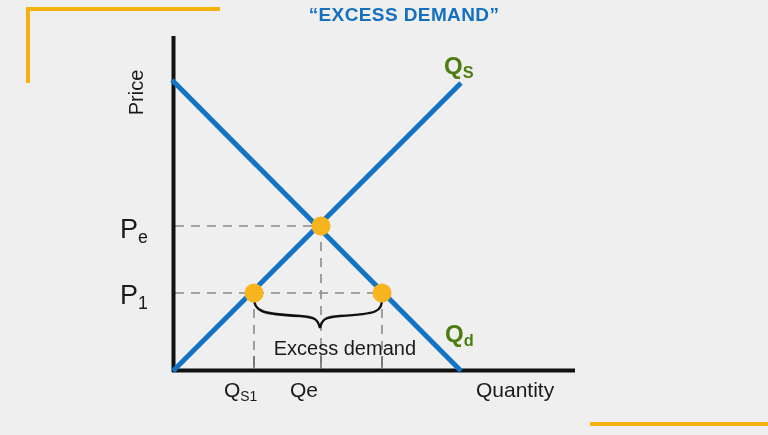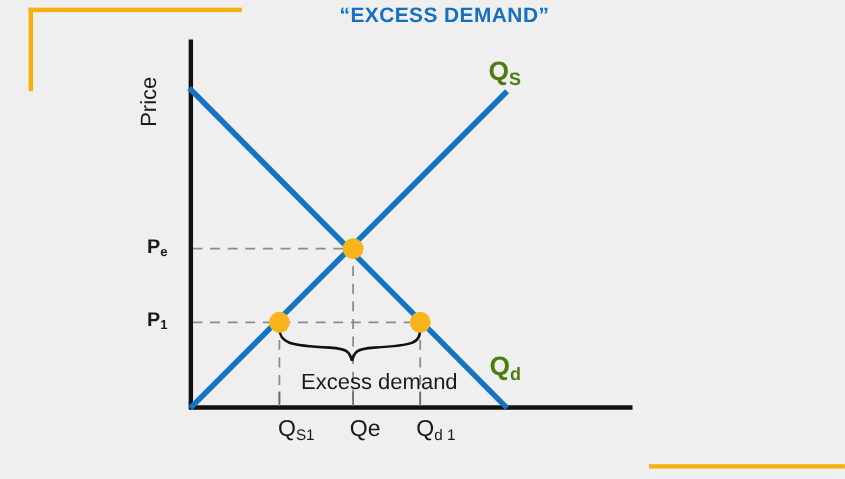--- a/index.html
+++ b/index.html
@@ -94,29 +94,28 @@
     top: 35px;
     width: 86px;
     text-align: center;
   }
   #xlabel {
     left: 456px;
     top: 378px;
     font-size: 21px;
   }
   .tick-y {
-    font-size: 18px;
-    text-align: center;
-    font-weight: bold;
+    font-size: 27px;
+    text-align: left;
   }
   #tick-pe { left: 100px; top: 214px; width: 46px; }
   #tick-p1 { left: 100px; top: 280px; width: 46px; }
   .tick-x {
     font-size: 21px;
-    text-align: right;
+    text-align: left;
   }
   #tick-qs1 { left: 204px; top: 378px; width: 62px; }
   #tick-qe  { left: 270px; top: 378px; width: 56px; }
   #tick-qd1 { left: 330px; top: 378px; width: 64px; }
   sub {
     font-size: 0.66em;
     vertical-align: baseline;
     position: relative;
     top: 0.28em;
   }
@@ -180,27 +179,27 @@
                C 302 320, 304 317, 320 316 C 357 314, 362 312, 362 298" fill="none" stroke="#111111" stroke-width="2.4" stroke-linecap="round"></path>
 
       <circle cx="301" cy="226" r="9.5" fill="#f7b41d"></circle>
       <circle cx="234" cy="293" r="9.5" fill="#f7b41d"></circle>
       <circle cx="362" cy="293" r="9.5" fill="#f7b41d"></circle>
     </svg>
 
     <div class="lbl" id="ylabel">
       <span>Price</span>
     </div>
+    <div class="lbl" id="xlabel">Quantity</div>
 
     <div class="lbl tick-y" id="tick-pe"><span>P</span><sub>e</sub></div>
     <div class="lbl tick-y" id="tick-p1"><span>P</span><sub>1</sub></div>
 
     <div class="lbl tick-x" id="tick-qs1"><span>Q</span><sub>S1</sub></div>
     <div class="lbl tick-x" id="tick-qe">Qe</div>
-    <div class="lbl tick-x" id="tick-qd1"><span>Q</span><sub>d 1</sub></div>
 
     <div class="curve-lbl" id="lbl-qs"><span>Q</span><sub>S</sub></div>
     <div class="curve-lbl" id="lbl-qd"><span>Q</span><sub>d</sub></div>
 
     <div class="lbl" id="brace-text">Excess demand</div>
 
   </div>
 </div>
 
 </body></html>

